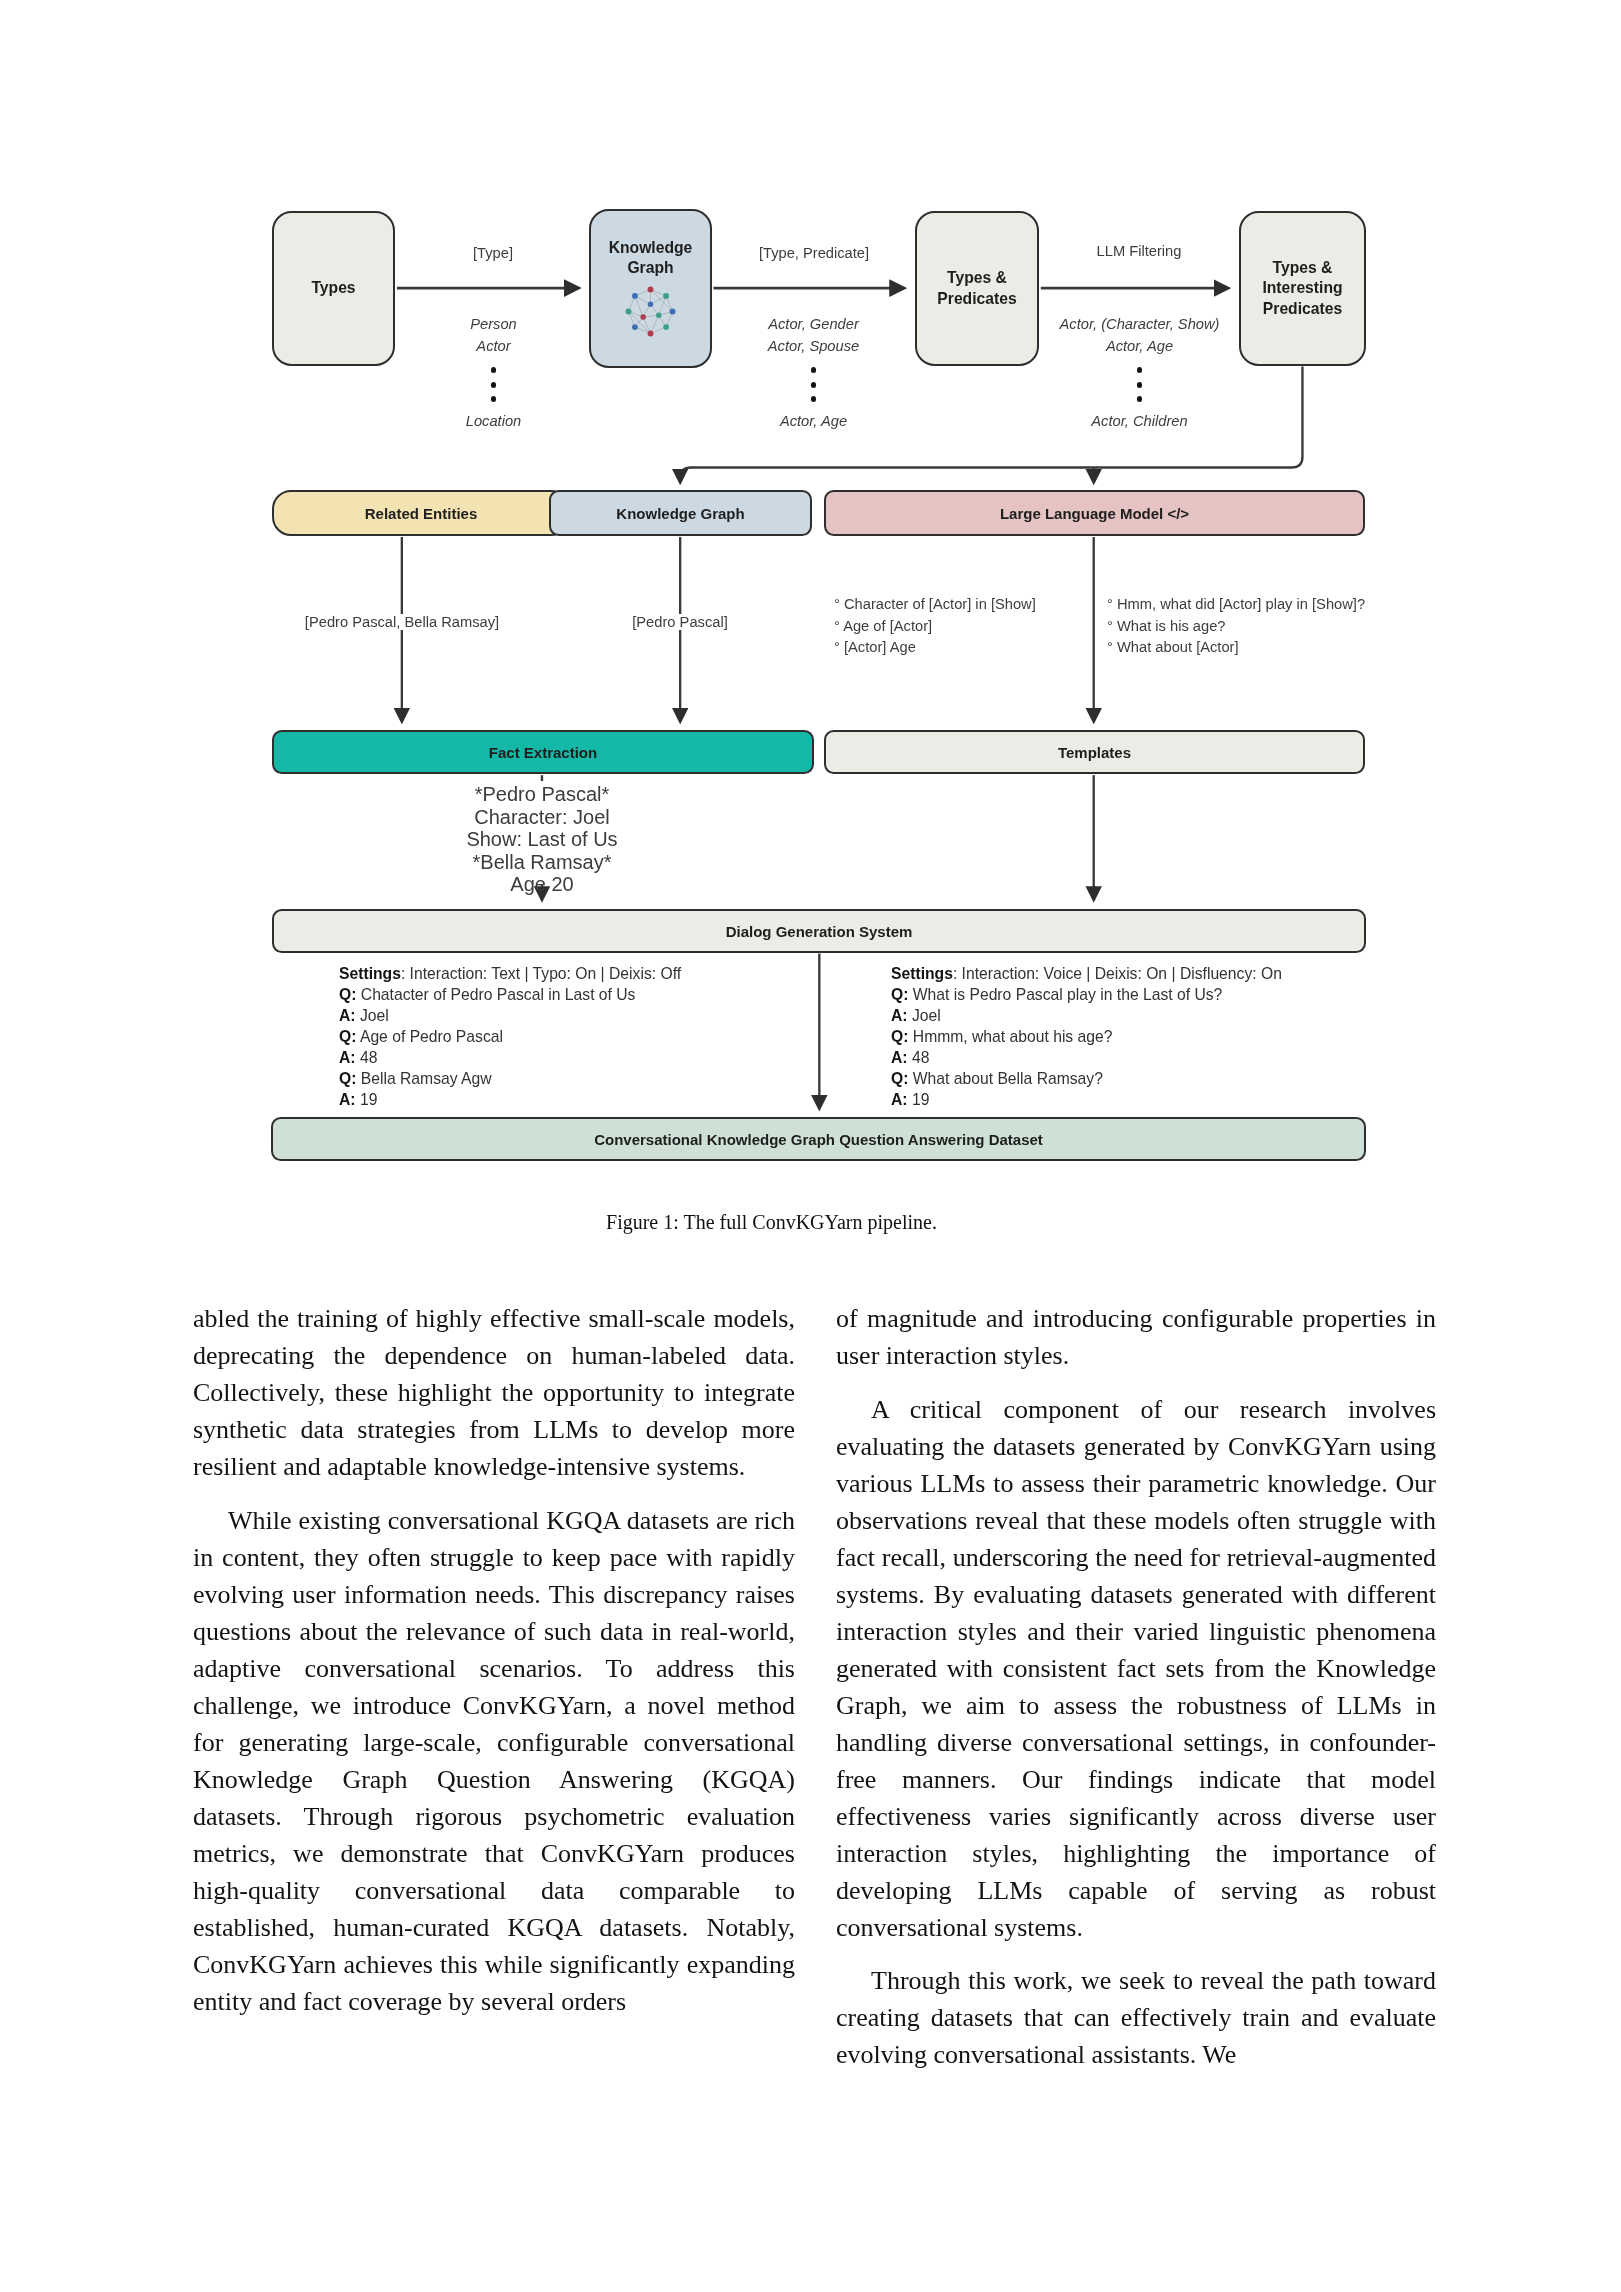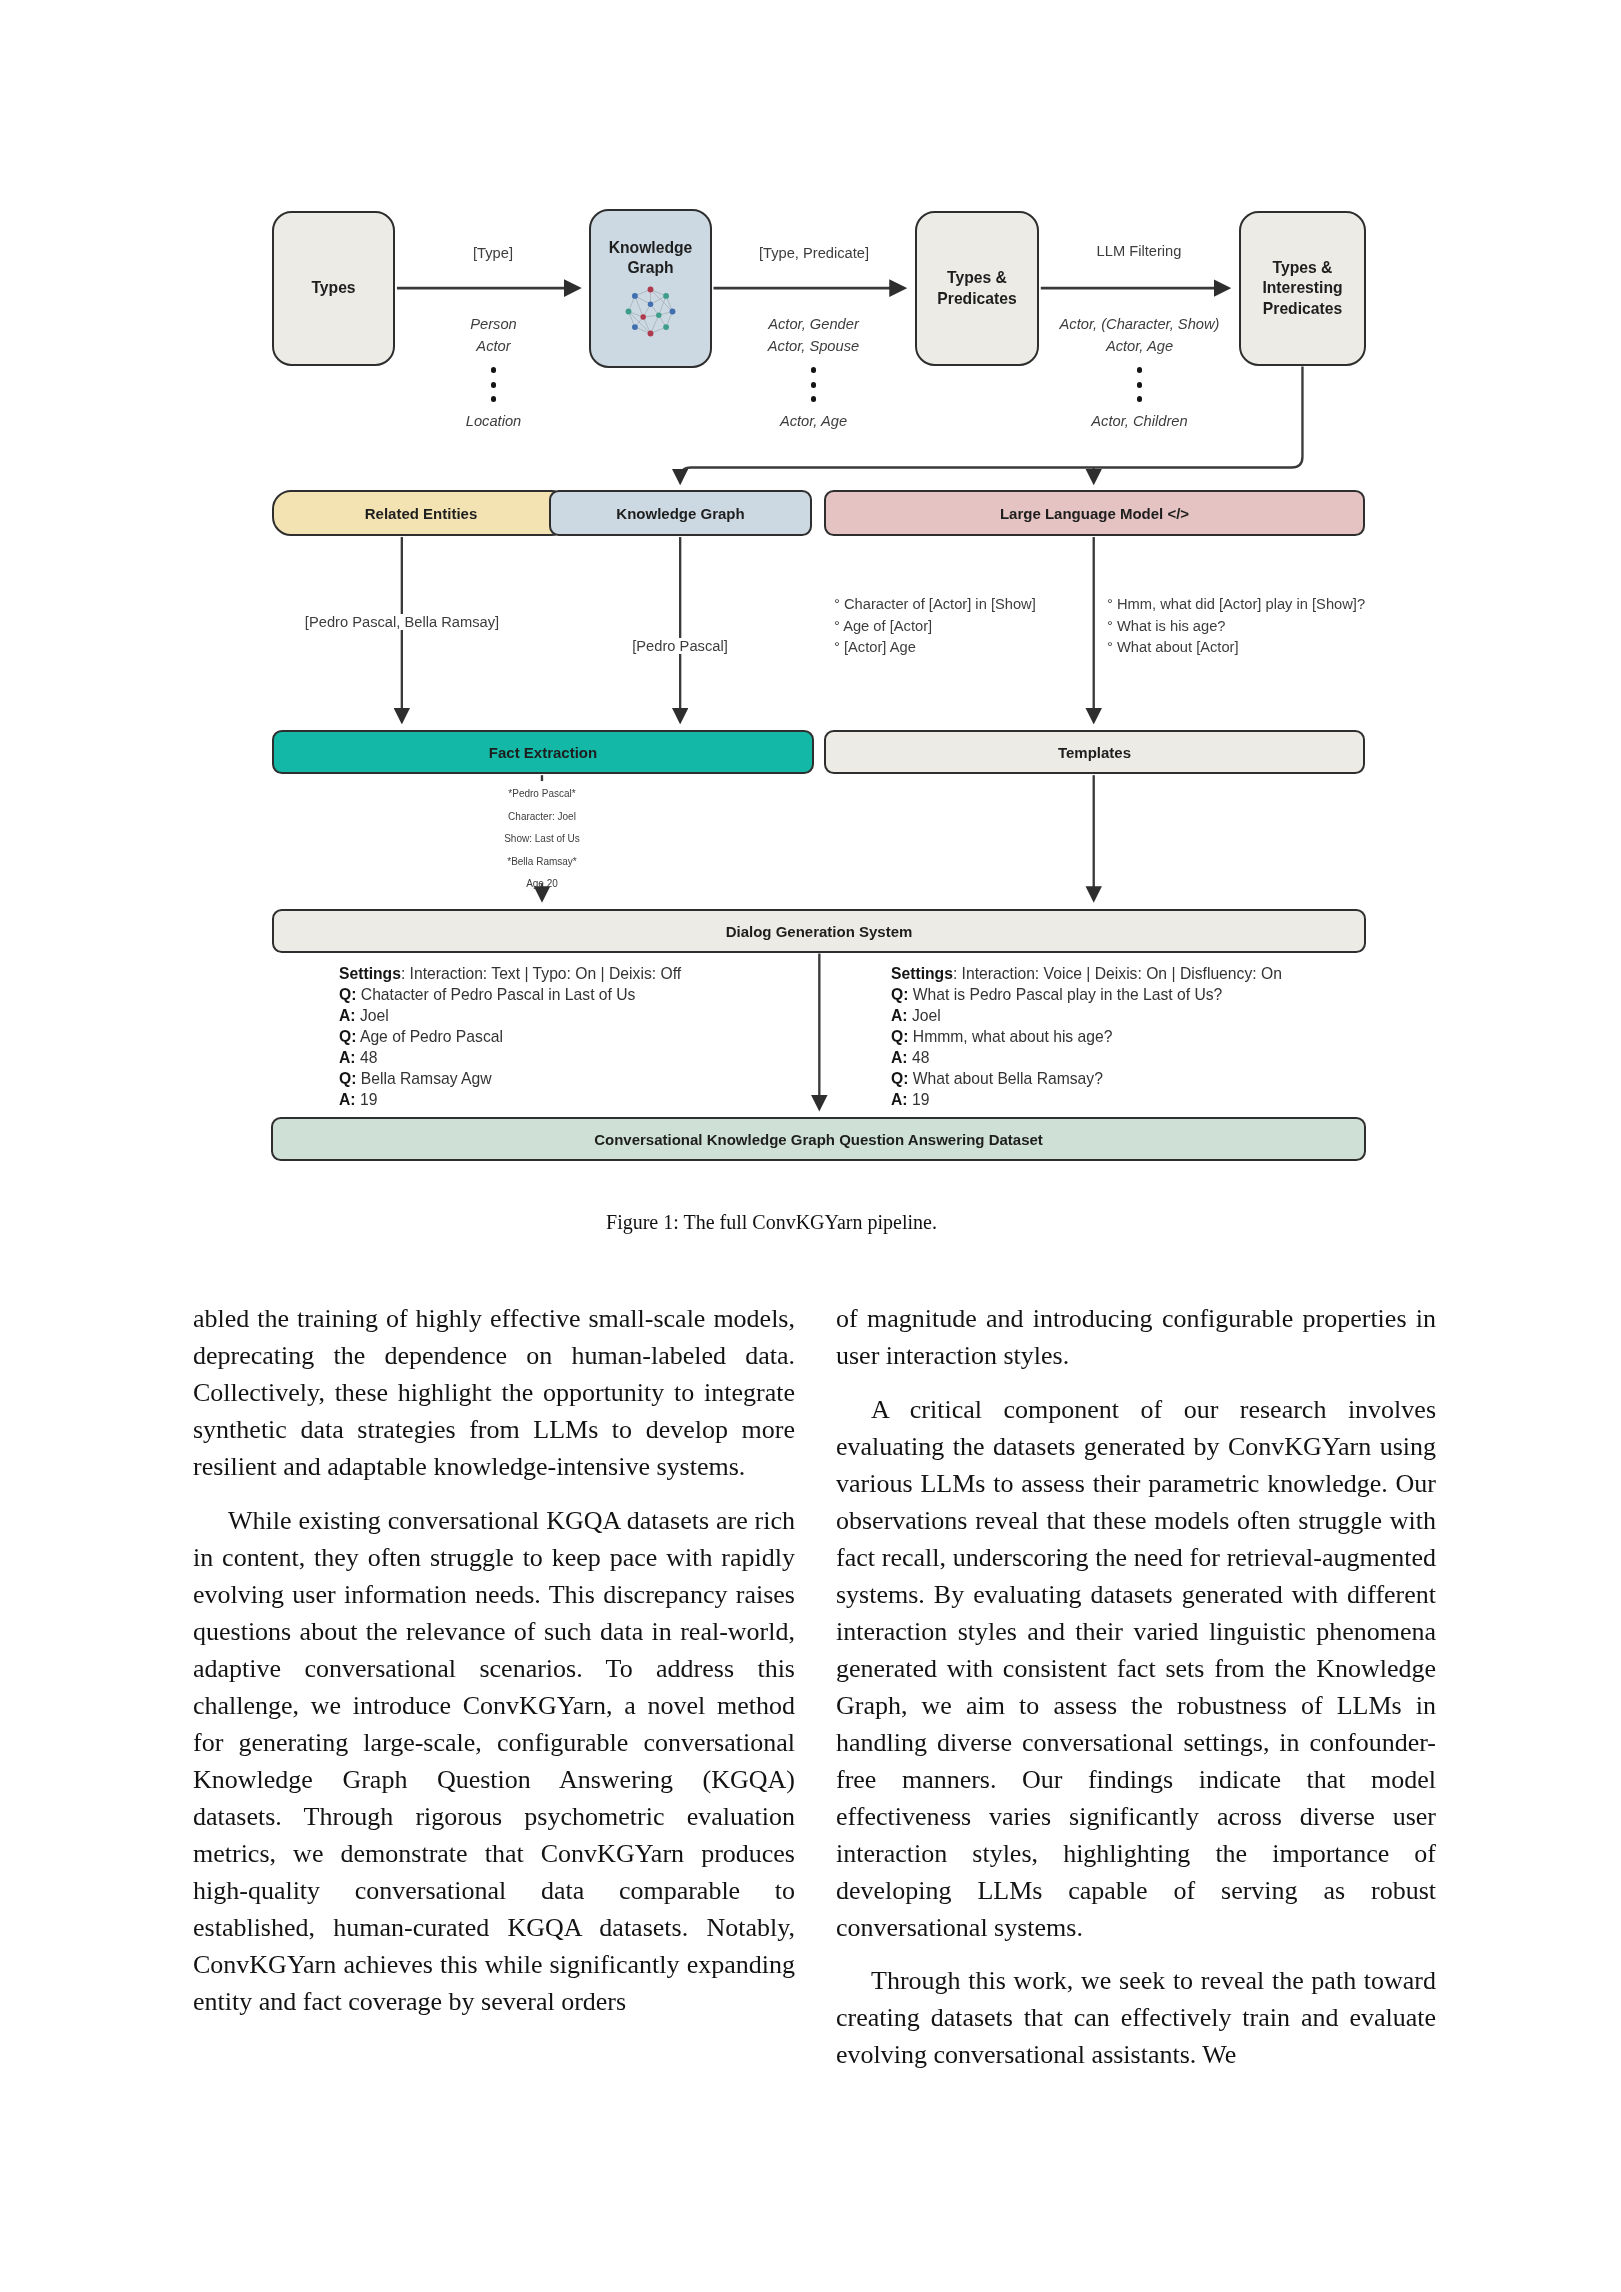--- a/index.html
+++ b/index.html
@@ -22,21 +22,21 @@
   .center{transform:translateX(-50%);text-align:center;}
   .stack{position:absolute;width:255px;display:flex;flex-direction:column;align-items:center;
          color:#3d3d3d;font-size:14.7px;z-index:3;}
   .stack .ln{line-height:21.6px;white-space:nowrap;font-style:italic;}
   .vdots{display:flex;flex-direction:column;align-items:center;gap:8.8px;margin:9.8px 0 8.8px 0;}
   .vdots i{width:5.9px;height:5.9px;border-radius:50%;background:#141414;}
   .wbg{background:#ffffff;padding:0 5.9px;}
   .blist{position:absolute;color:#3d3d3d;font-size:14.7px;line-height:21.6px;z-index:3;}
   .blist div{white-space:nowrap;}
   .facts{position:absolute;left:444px;top:783px;width:196px;text-align:center;
-         color:#3c3c3c;font-size:10px;line-height:22.5px;z-index:3;}
+         color:#3c3c3c;font-size:20px;line-height:22.5px;z-index:3;}
   .qa{position:absolute;font-size:15.7px;line-height:21px;color:#333333;z-index:3;}
   .qa b{color:#141414;}
   .qa span{white-space:pre-wrap;}
   .connectors{position:absolute;left:0;top:0;z-index:1;}
   
   .caption{position:absolute;left:0;top:1211px;width:1543px;text-align:center;
            font-family:"Liberation Serif",serif;font-size:20px;color:#111111;}
   .col{position:absolute;top:1300px;font-family:"Liberation Serif",serif;
        font-size:26px;line-height:37px;color:#131313;text-align:justify;}
   .col-left{left:193px;width:602px;}
@@ -151,21 +151,21 @@
       <span>Related Entities</span>
     </div>
     <div class="box r10 c-blue" style="left:549px;top:490px;width:263px;height:46px;">
       <span>Knowledge Graph</span>
     </div>
     <div class="box r10 c-pink" style="left:824px;top:490px;width:541px;height:46px;">
       <span>Large Language Model &lt;/&gt;</span>
     </div>
 
     <div class="anno center wbg" style="left:402px;top:614px;">[Pedro Pascal, Bella Ramsay]</div>
-    <div class="anno center wbg" style="left:680px;top:638px;">[Pedro Pascal]</div>
+    <div class="anno center wbg" style="left:680px;top:614px;">[Pedro Pascal]</div>
 
     <div class="blist" style="left:834px;top:594px;">
       <div>° Character of [Actor] in [Show]</div>
       <div>° Age of [Actor]</div>
       <div>° [Actor] Age</div>
     </div>
     <div class="blist" style="left:1107px;top:594px;">
       <div>° Hmm, what did [Actor] play in [Show]?</div>
       <div>° What is his age?</div>
       <div>° What about [Actor]</div>

